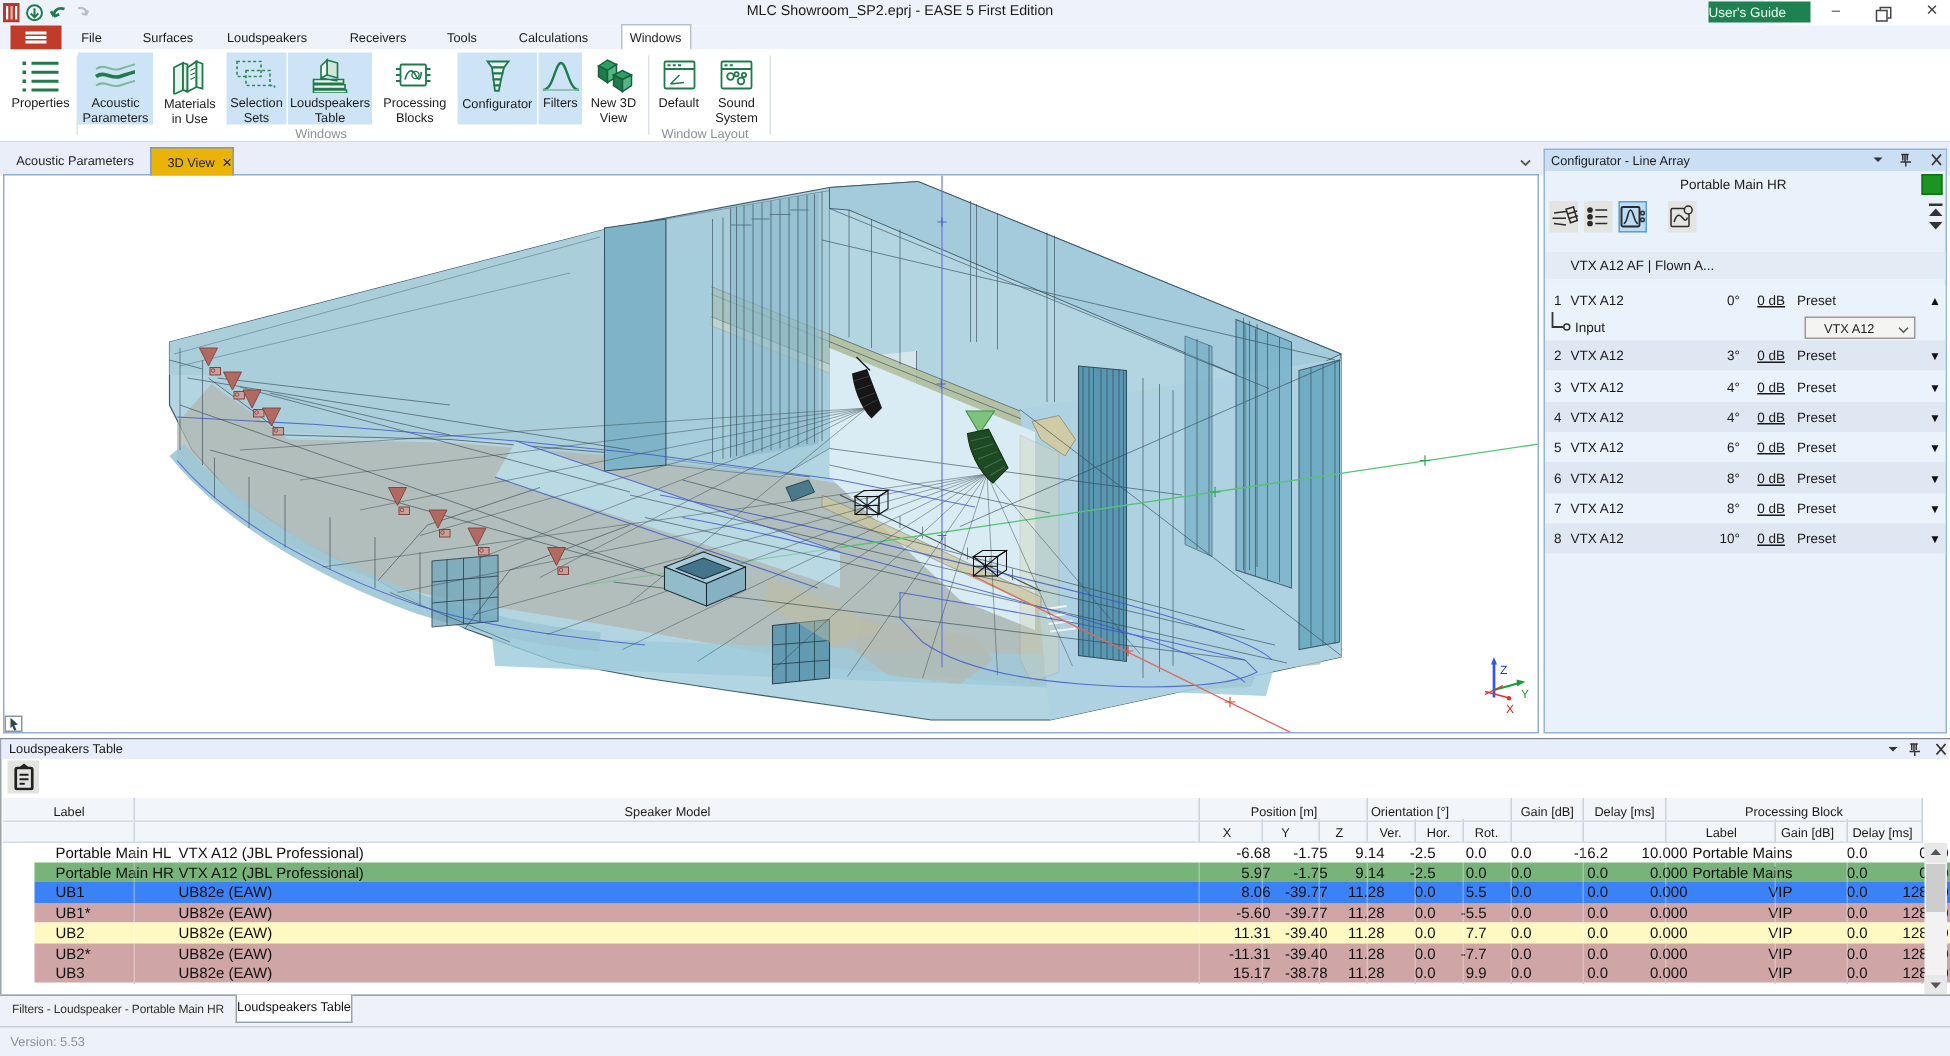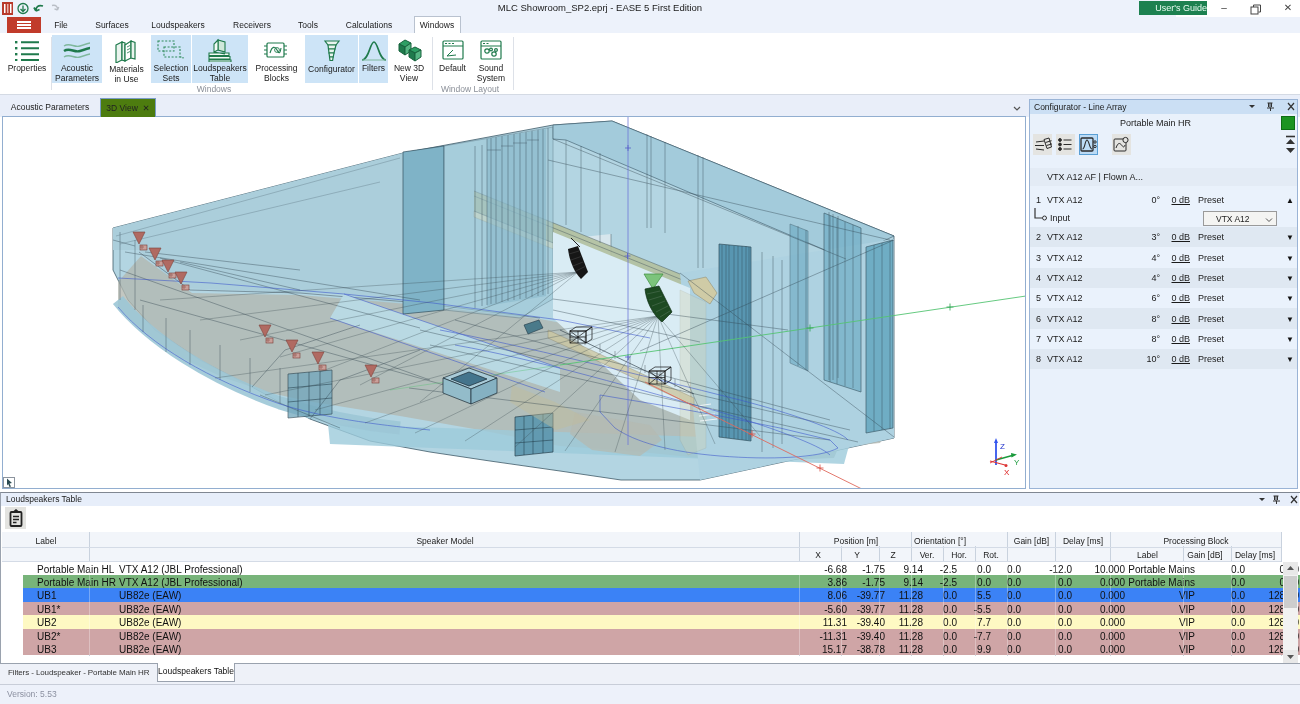--- a/index.html
+++ b/index.html
@@ -1,35 +1,35 @@
 <!DOCTYPE html>
 <html><head><meta charset="utf-8">
 <style>
 *{margin:0;padding:0;box-sizing:border-box;}
 html,body{width:1300px;height:704px;overflow:hidden;font-family:"Liberation Sans",sans-serif;background:#fff;}
 .abs{position:absolute;}
 #titlebar{position:absolute;left:0;top:0;width:1176px;height:17px;background:#edf2fb;}
 #title{position:absolute;left:470px;top:2px;width:260px;text-align:center;font-size:9.5px;color:#1a1a1a;}
-#uguide{position:absolute;left:1139px;top:1px;width:68px;height:14px;background:#1d8150;color:#eafdf2;font-size:9px;text-align:right;line-height:14px;}
+#uguide{position:absolute;left:1139px;top:1px;width:68px;height:14px;background:#1d8150;color:#eafdf2;font-size:9px;text-align:left;line-height:14px;}
 .winbtn{position:absolute;top:0px;width:24px;height:16px;color:#444;font-size:10px;text-align:center;line-height:16px;}
 #menubar{position:absolute;left:0;top:17px;width:1300px;height:16px;background:#edf2fb;}
 #hamburger{position:absolute;left:7px;top:17px;width:34px;height:16px;background:#c13b2a;}
 #hamburger div{position:absolute;left:10px;width:14px;height:2px;background:#fff;}
 .menuitem{position:absolute;top:20px;font-size:8.5px;color:#1a1a1a;transform:translateX(-50%);white-space:nowrap;}
 #wintab{position:absolute;left:414px;top:16px;width:47px;height:17px;background:#fff;border:1px solid #b9c2cf;border-bottom:none;}
 #ribbon{position:absolute;left:0;top:33px;width:1300px;height:62px;background:#fff;border-bottom:1px solid #d4dae4;}
 .rbtn{position:absolute;top:35px;height:48px;text-align:center;}
 .rbtn.hl{background:#cde4f7;}
 .rbtn .lbl{font-size:8.5px;color:#1a1a1a;line-height:10px;margin-top:1px;}
 .rbtn svg{display:block;margin:3px auto 0 auto;}
 .grplbl{position:absolute;top:84px;font-size:8.5px;color:#8a8f98;transform:translateX(-50%);}
 .gsep{position:absolute;top:37px;width:1px;height:53px;background:#dde1e8;}
 #doctabs{position:absolute;left:0;top:95px;width:1300px;height:22px;background:#e9eef9;}
 .dtab{position:absolute;top:98px;height:19px;font-size:8.5px;color:#222;line-height:18px;text-align:center;}
-#dtab-active{background:#4d7c0f;border:1px solid #7a9cc6;border-bottom:none;z-index:3;}
+#dtab-active{background:#eab308;border:1px solid #7a9cc6;border-bottom:none;z-index:3;text-align:right;}
 #view3d{position:absolute;left:2px;top:116px;width:1024px;height:373px;background:#fff;border:1px solid #92aed0;}
 #rightpanel{position:absolute;left:1029px;top:99px;width:269px;height:390px;background:#e9f1fb;border:1px solid #9ab4d6;}
 #rphead{position:absolute;left:0;top:0;width:267px;height:14px;background:#cbdff4;font-size:8.5px;color:#1a1a1a;padding-left:4px;line-height:14px;}
 #bottompanel{position:absolute;left:0;top:492px;width:1300px;height:172px;background:#fff;border-top:1px solid #808792;border-left:1px solid #9aa2ae;}
 #bphead{position:absolute;left:1px;top:1px;width:1298px;height:13px;background:#e7eefa;font-size:8.5px;color:#1a1a1a;padding-left:5px;line-height:13px;}
 #statusbar{position:absolute;left:0;top:684px;width:1300px;height:20px;background:#edf1fa;border-top:1px solid #c8cdd8;font-size:8.5px;color:#8b90a0;line-height:19px;padding-left:7px;}
 #bottomtabs{position:absolute;left:0;top:663px;width:1300px;height:21px;background:#eef1f8;border-top:1px solid #9aa2ae;}
 .cell{position:absolute;font-size:8.5px;color:#1a1a1a;white-space:nowrap;}
 .rprow{position:absolute;left:1030px;width:267px;}
 .vrow{position:absolute;left:0;top:0;width:1300px;height:12px;font-size:9px;color:#1a1a1a;}
@@ -573,30 +573,30 @@
   <div id="tblrows">
   <div class="trow" style="top:562px;height:13px;background:#fff;">
         <span class="c1">Portable Main HL</span>
         <span class="c2">VTX A12 (JBL Professional)</span>
         <span class="cx">-6.68</span>
         <span class="cy">-1.75</span>
         <span class="cz">9.14</span>
         <span class="cv">-2.5</span>
         <span class="ch">0.0</span>
         <span class="cr">0.0</span>
-        <span class="cg">-12.0</span>
+        <span class="cg">-16.2</span>
         <span class="cd">10.000</span>
         <span class="cpl">Portable Mains</span>
         <span class="cpg">0.0</span>
         <span class="cpd">0.00</span>
       </div>
   <div class="trow" style="top:575px;height:13px;background:#78b47a;">
         <span class="c1">Portable Main HR</span>
         <span class="c2">VTX A12 (JBL Professional)</span>
-        <span class="cx">3.86</span>
+        <span class="cx">5.97</span>
         <span class="cy">-1.75</span>
         <span class="cz">9.14</span>
         <span class="cv">-2.5</span>
         <span class="ch">0.0</span>
         <span class="cr">0.0</span>
         <span class="cg">0.0</span>
         <span class="cd">0.000</span>
         <span class="cpl">Portable Mains</span>
         <span class="cpg">0.0</span>
         <span class="cpd">0.00</span>

